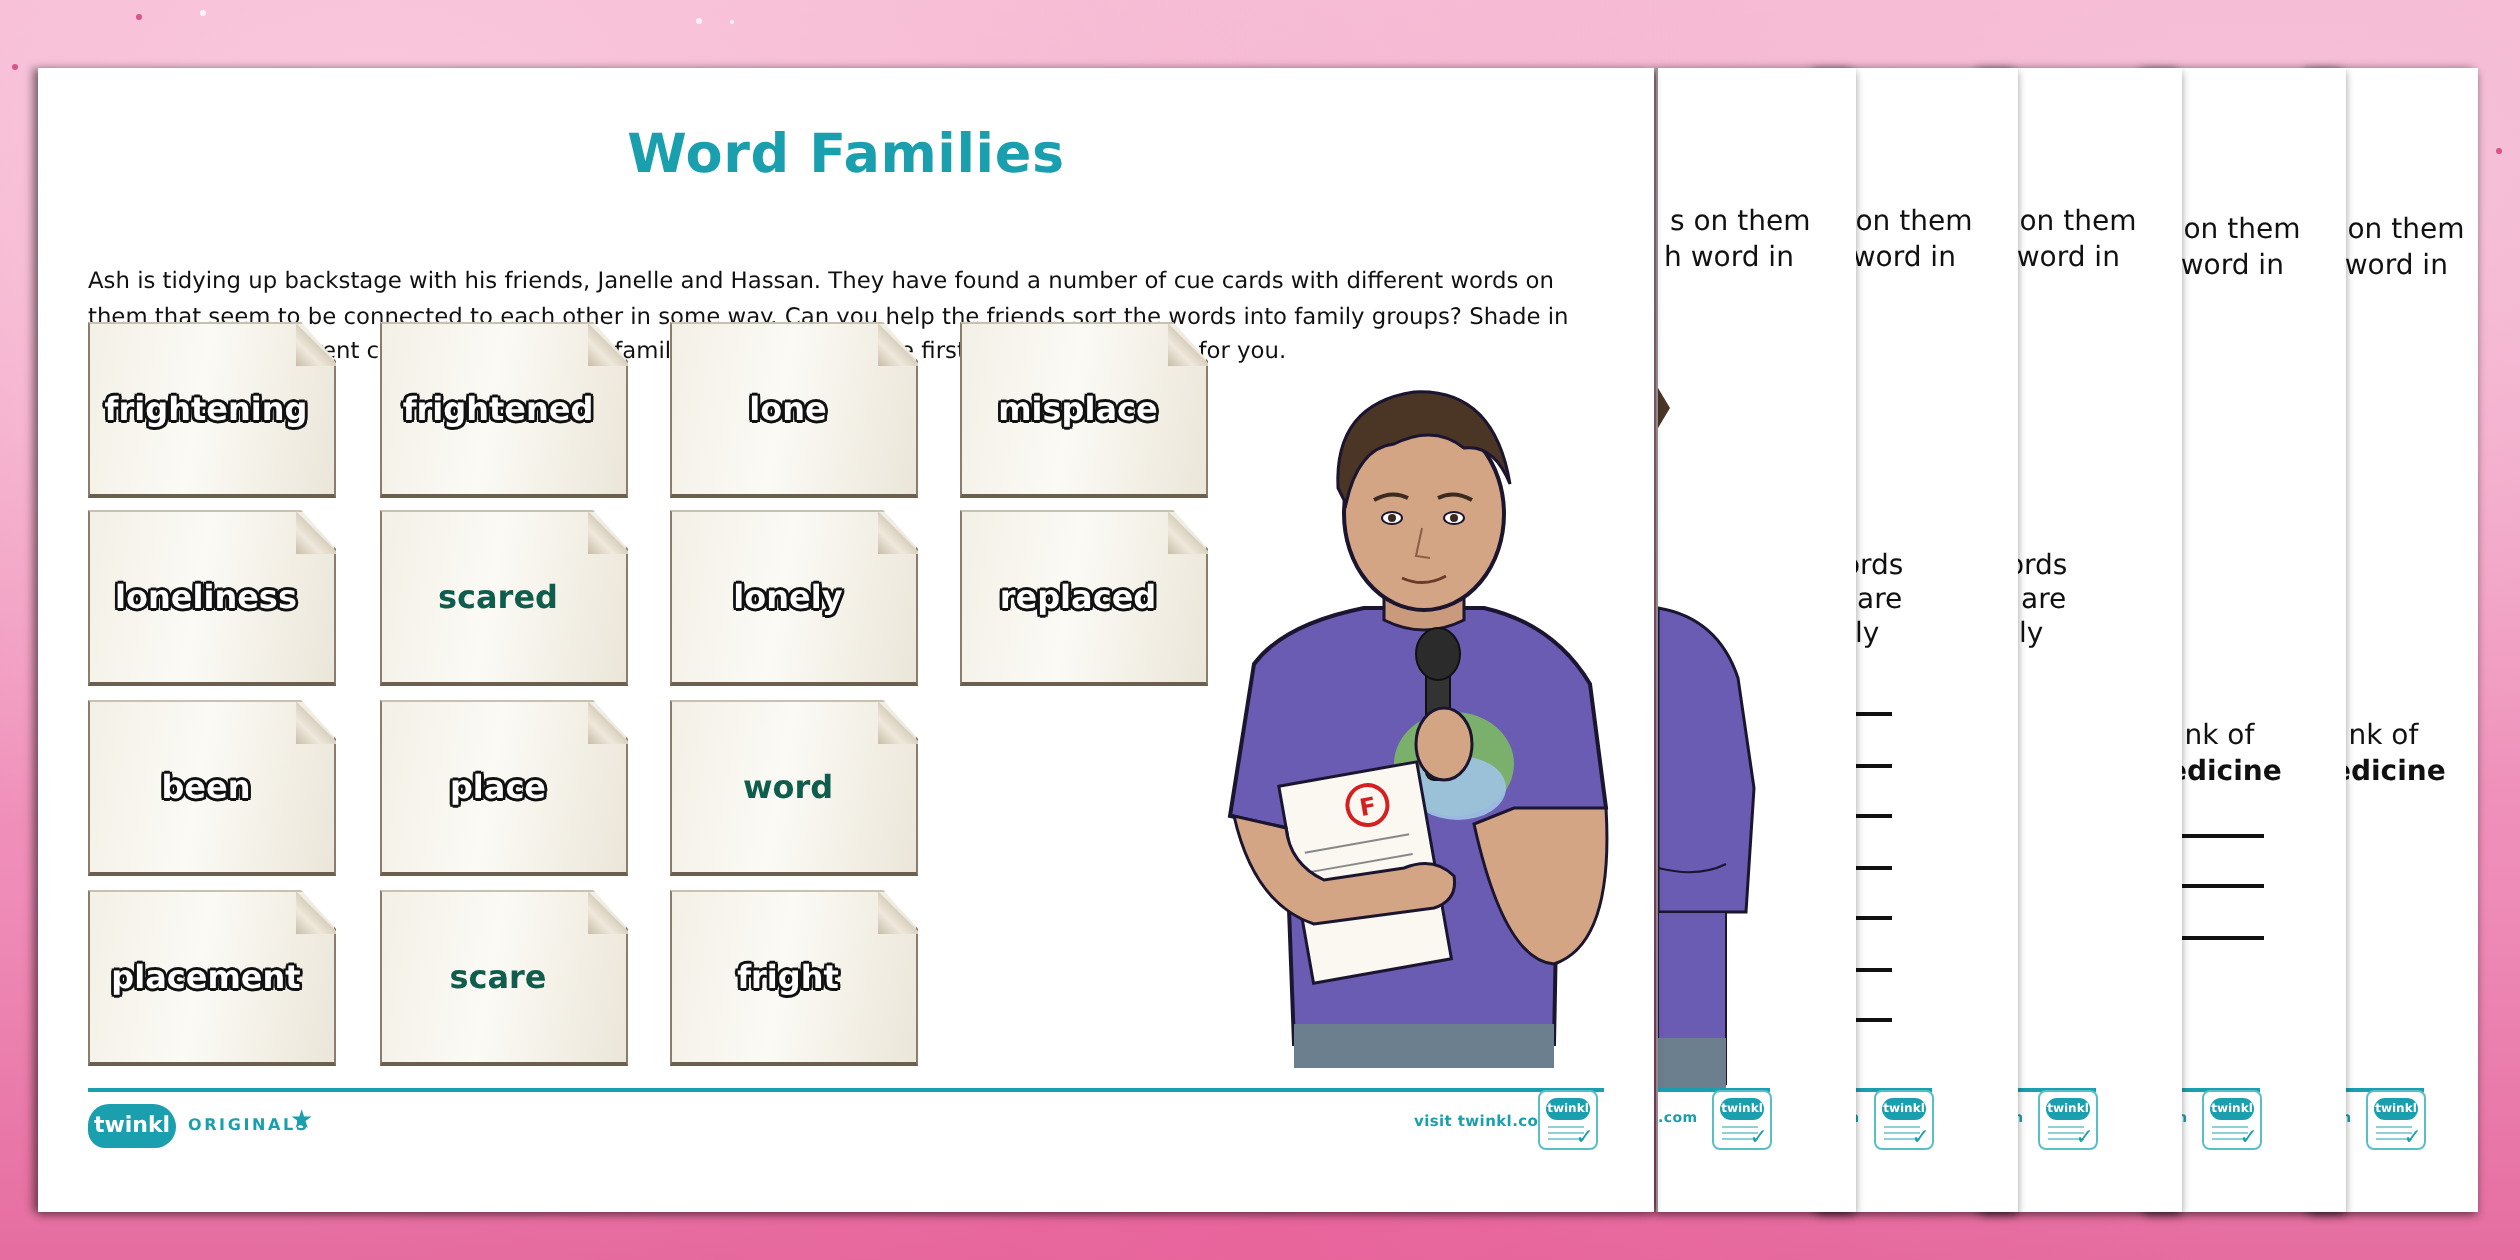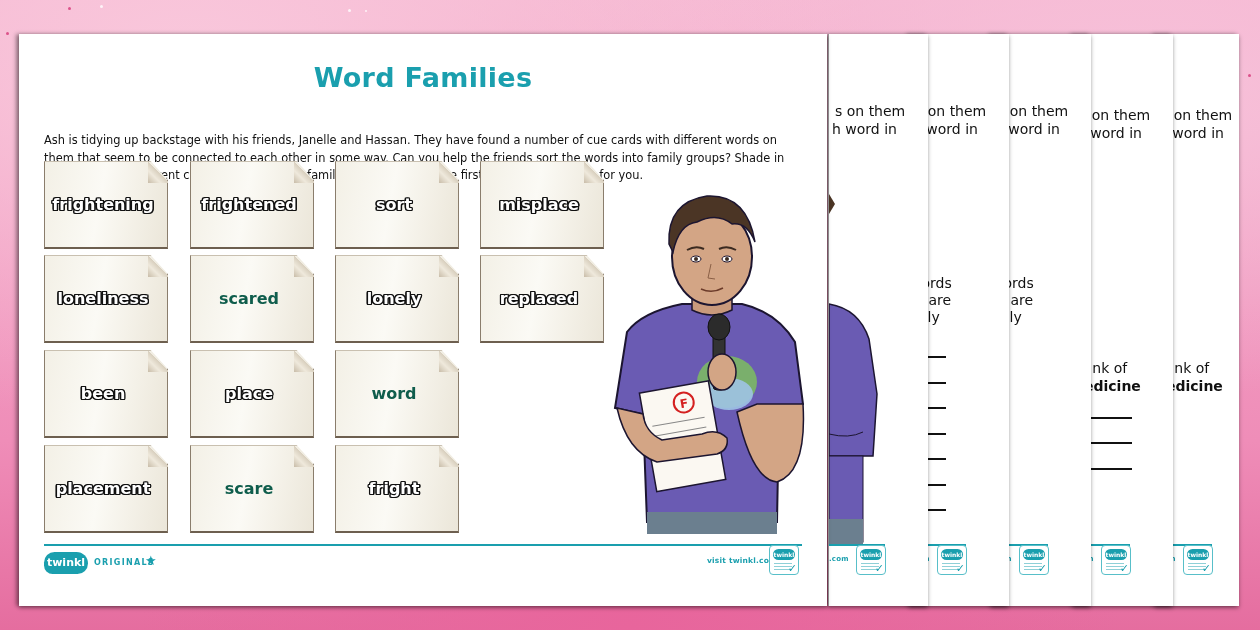--- a/index.html
+++ b/index.html
@@ -208,21 +208,21 @@
       <div class="card" style="left: 25px; top: 127px;">
         <div class="curl"></div>
         <div class="word outline">frightening</div>
       </div>
       <div class="card" style="left: 171px; top: 127px;">
         <div class="curl"></div>
         <div class="word outline">frightened</div>
       </div>
       <div class="card" style="left: 316px; top: 127px;">
         <div class="curl"></div>
-        <div class="word outline">sort</div>
+        <div class="word outline">lone</div>
       </div>
       <div class="card" style="left: 461px; top: 127px;">
         <div class="curl"></div>
         <div class="word outline">misplace</div>
       </div>
       <div class="card" style="left: 25px; top: 221px;">
         <div class="curl"></div>
         <div class="word outline">loneliness</div>
       </div>
       <div class="card" style="left: 171px; top: 221px;">

